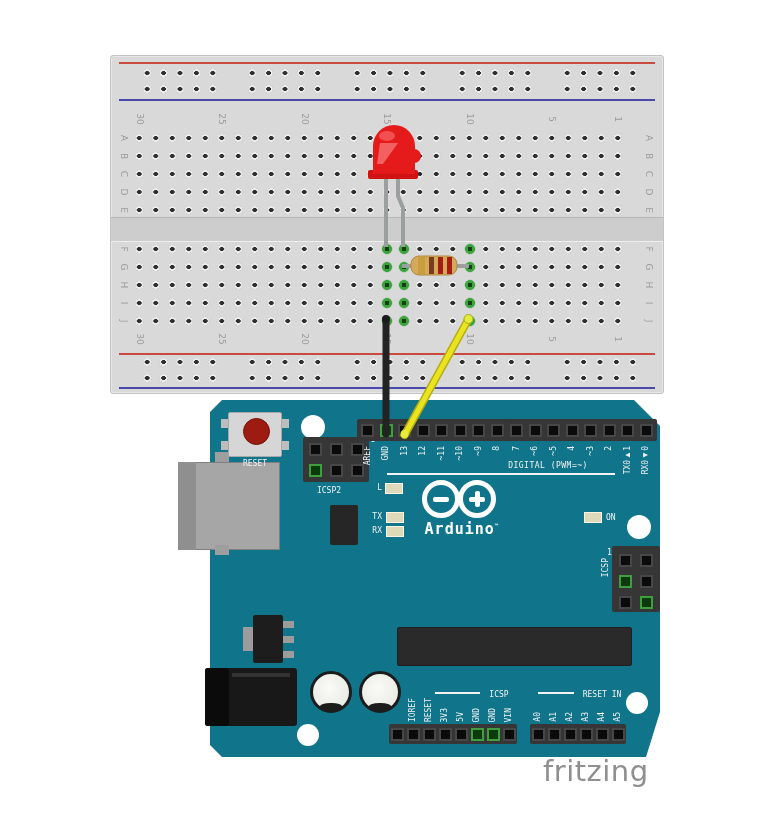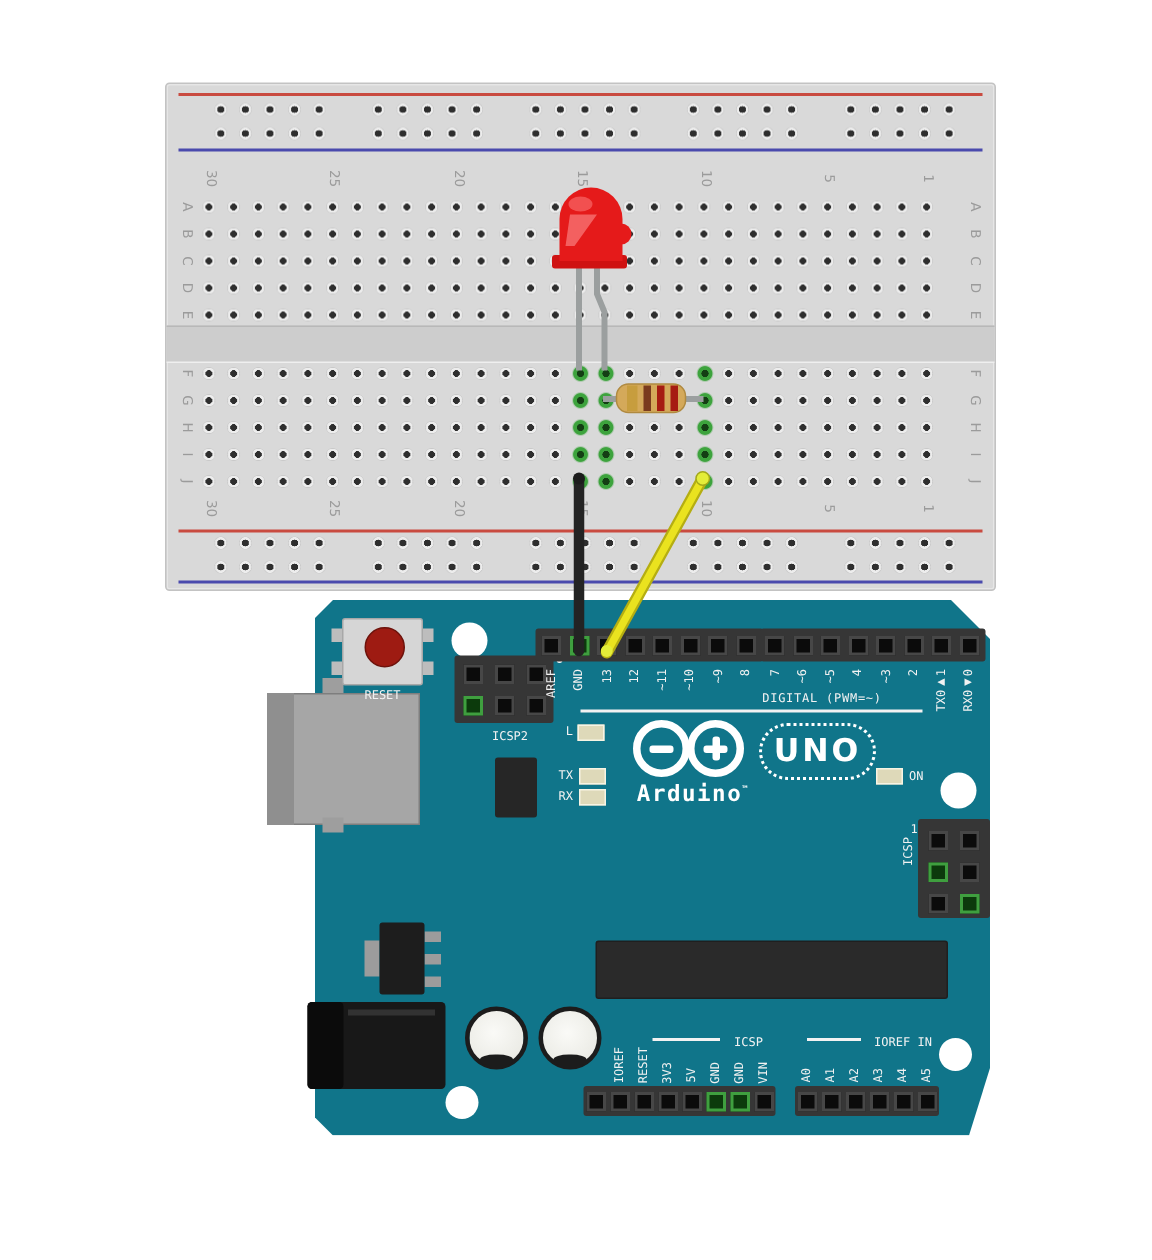--- a/index.html
+++ b/index.html
@@ -137,21 +137,21 @@
     <div class="abs" style="left:33px;top:18px;width:27px;height:27px;background:#9e1b12;border:1px solid #6d120b;border-radius:50%;box-sizing:border-box;"></div>
     <div class="silk" style="left:18px;top:59px;width:54px;text-align:center;">RESET</div>
 
     <div class="mhole" style="left:91px;top:15px;width:24px;height:24px;"></div>
     <div class="mhole" style="left:417px;top:115px;width:24px;height:24px;"></div>
     <div class="mhole" style="left:87px;top:324px;width:22px;height:22px;"></div>
     <div class="mhole" style="left:416px;top:292px;width:22px;height:22px;"></div>
 
     <div class="pstrip" style="left:93px;top:37px;width:66px;height:45px;"></div>
     <div class="abs" style="left:161px;top:38px;width:4px;height:4px;background:#fff;border-radius:50%;"></div>
-    <div class="silk" style="left:97px;top:86px;width:66px;text-align:center;">ICSP2</div>
+    <div class="silk" style="left:86px;top:86px;width:66px;text-align:center;">ICSP2</div>
 
     <div class="pstrip" style="left:147px;top:19px;width:152px;height:22px;"></div>
     <div class="pstrip" style="left:297px;top:19px;width:150px;height:22px;"></div>
     <div class="sline" style="left:177px;top:73px;width:228px;"></div>
     <div class="silk" style="left:262px;top:61px;width:152px;text-align:center;letter-spacing:0.5px;">DIGITAL (PWM=~)</div>
 
     <div class="silk" style="left:160px;top:83px;width:12px;text-align:right;">L</div>
     <div class="sled" style="left:175px;top:83px;"></div>
     <div class="silk" style="left:152px;top:112px;width:20px;text-align:right;">TX</div>
     <div class="sled" style="left:176px;top:112px;"></div>
@@ -161,21 +161,20 @@
     <div class="silk" style="left:396px;top:113px;width:20px;">ON</div>
 
     <div class="abs" style="left:120px;top:105px;width:28px;height:40px;background:#262626;border-radius:2px;"></div>
 
     <div class="logoc" style="left:212px;top:80px;"></div>
     <div class="logoc" style="left:248px;top:80px;"></div>
     <div class="wbar" style="left:223px;top:96.5px;width:16px;height:5px;"></div>
     <div class="wbar" style="left:259px;top:96.5px;width:16px;height:5px;"></div>
     <div class="wbar" style="left:264.5px;top:91px;width:5px;height:16px;"></div>
     <div id="brand"><span>Arduino</span><sup>™</sup></div>
-    <div id="uno-box">UNO</div>
 
     <div class="pstrip" style="left:402px;top:146px;width:48px;height:66px;"></div>
     <div class="silk" style="left:397px;top:148px;">1</div>
     <div class="vlab" style="left:391px;top:158px;">ICSP</div>
 
     <div class="abs" style="left:187px;top:227px;width:233px;height:37px;background:#2a2a2a;border:1px solid #1f1f1f;border-radius:2px;"></div>
 
     <div class="abs" style="left:33px;top:227px;width:10px;height:24px;background:#9c9c9c;"></div>
     <div class="abs" style="left:73px;top:221px;width:11px;height:7px;background:#9c9c9c;"></div>
     <div class="abs" style="left:73px;top:236px;width:11px;height:7px;background:#9c9c9c;"></div>
@@ -191,21 +190,21 @@
     </div>
     <div class="abs" style="left:149px;top:271px;width:42px;height:42px;border:3px solid #1c1c1c;border-radius:50%;background:radial-gradient(circle at 45% 40%,#fafaf7,#e6e6df);box-sizing:border-box;">
       <span class="abs" style="left:7px;top:29px;width:22px;height:7px;background:#1c1c1c;border-radius:50% 50% 4px 4px;"></span>
     </div>
 
     <div class="pstrip" style="left:179px;top:324px;width:128px;height:20px;"></div>
     <div class="pstrip" style="left:320px;top:324px;width:96px;height:20px;"></div>
     <div class="sline" style="left:225px;top:292px;width:45px;"></div>
     <div class="silk" style="left:271px;top:290px;width:36px;text-align:center;">ICSP</div>
     <div class="sline" style="left:328px;top:292px;width:36px;"></div>
-    <div class="silk" style="left:364px;top:290px;width:56px;text-align:center;">IOREF IN</div>
+    <div class="silk" style="left:364px;top:290px;width:56px;text-align:center;">RESET IN</div>
   <div class="pin" style="left: 151px; top: 23.5px;"></div>
       <div class="vlab" style="left: 152.5px; top: 46px;">AREF</div>
       <div class="pin green" style="left: 169.5px; top: 23.5px;"></div>
       <div class="vlab" style="left: 171px; top: 46px;">GND</div>
       <div class="pin" style="left: 188px; top: 23.5px;"></div>
       <div class="vlab" style="left: 189.5px; top: 46px;">13</div>
       <div class="pin" style="left: 206.5px; top: 23.5px;"></div>
       <div class="vlab" style="left: 208px; top: 46px;">12</div>
       <div class="pin" style="left: 225px; top: 23.5px;"></div>
       <div class="vlab" style="left: 226.5px; top: 46px;">~11</div>
@@ -292,13 +291,14 @@
 
     <path d="M386,319 V434" stroke="#232323" stroke-width="7" stroke-linecap="round" fill="none"></path>
     <circle cx="386" cy="319" r="4" fill="#1c1c1c"></circle>
 
     <path d="M468.5,319 L404.5,435" stroke="#b5ae12" stroke-width="8" stroke-linecap="round" fill="none"></path>
     <path d="M468.5,319 L404.5,435" stroke="#eae31f" stroke-width="5" stroke-linecap="round" fill="none"></path>
     <circle cx="468.5" cy="319" r="4.5" fill="#e4ed39" stroke="#a3a81a" stroke-width="1"></circle>
     <circle cx="404.5" cy="434" r="4" fill="#e4ed39"></circle>
   </svg>
 
+  <div id="fritzing">fritzing</div>
 </div>
 
 </body></html>

